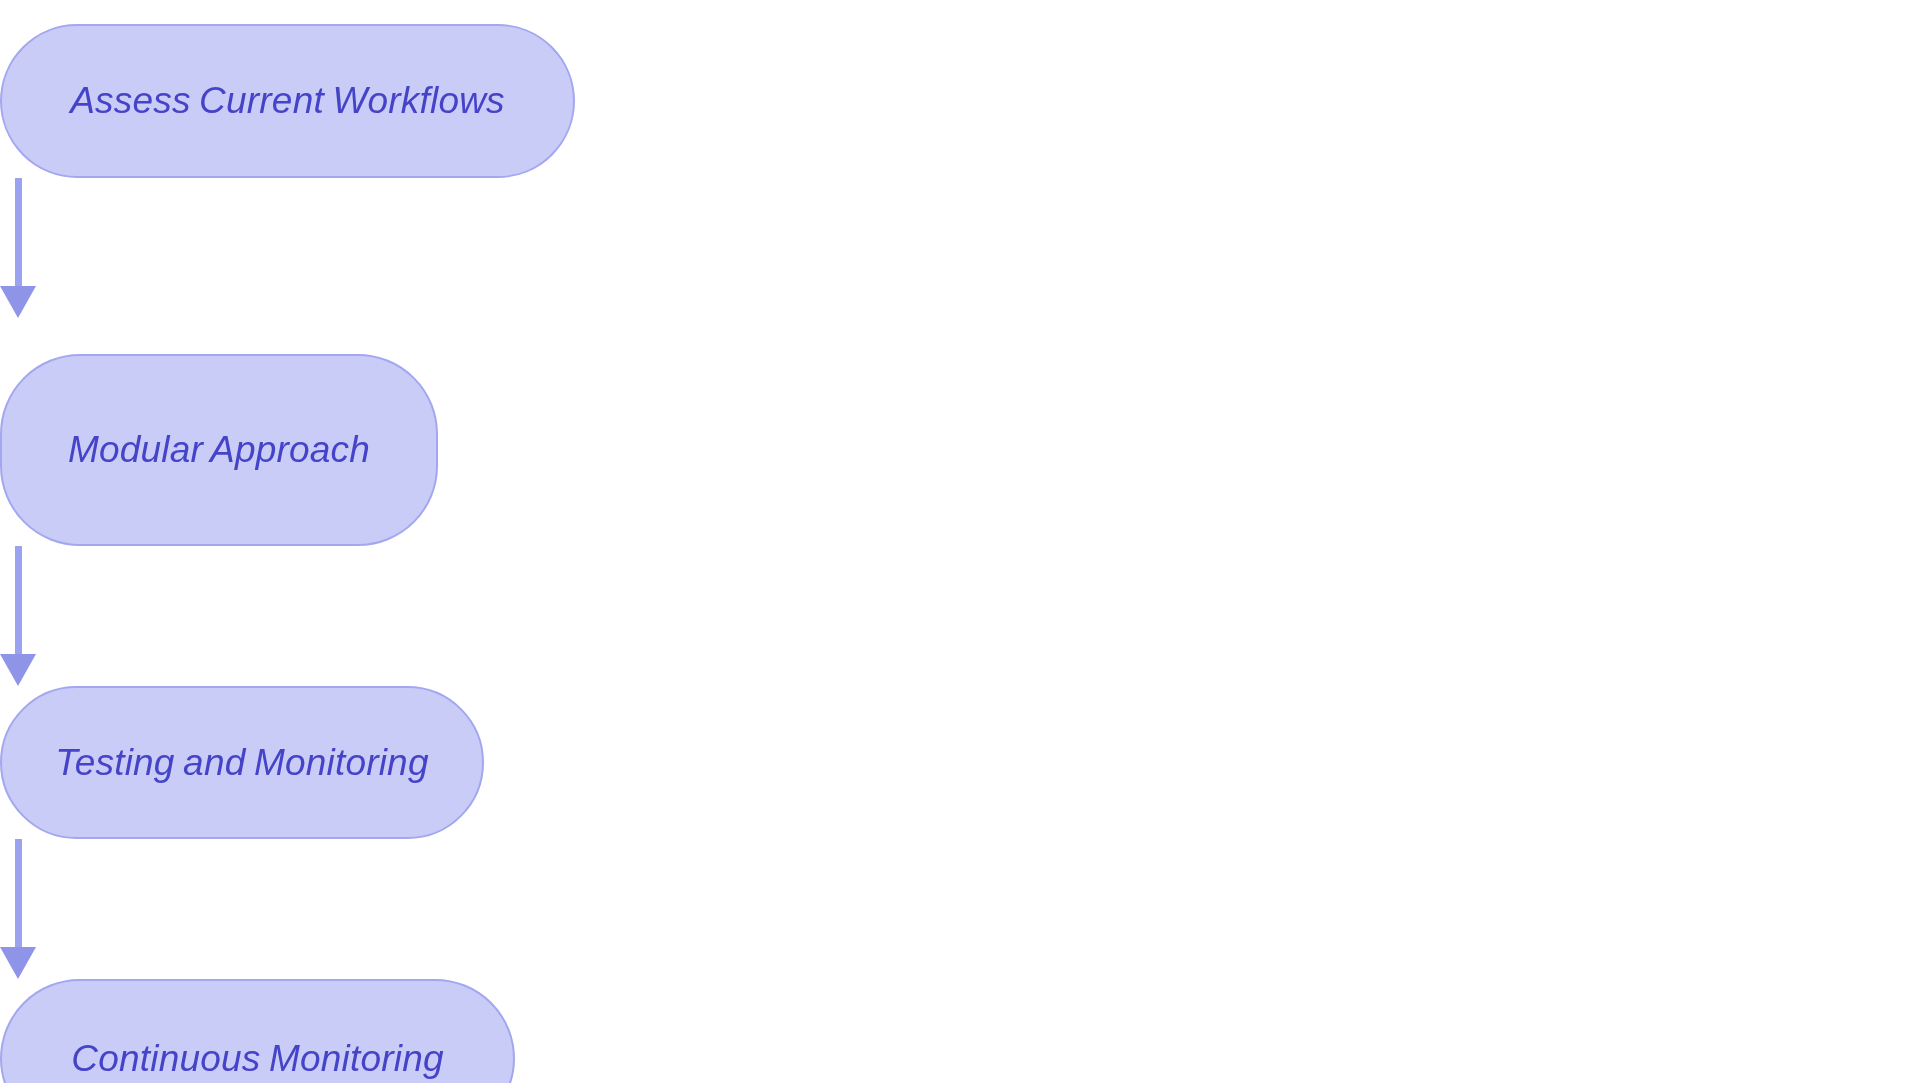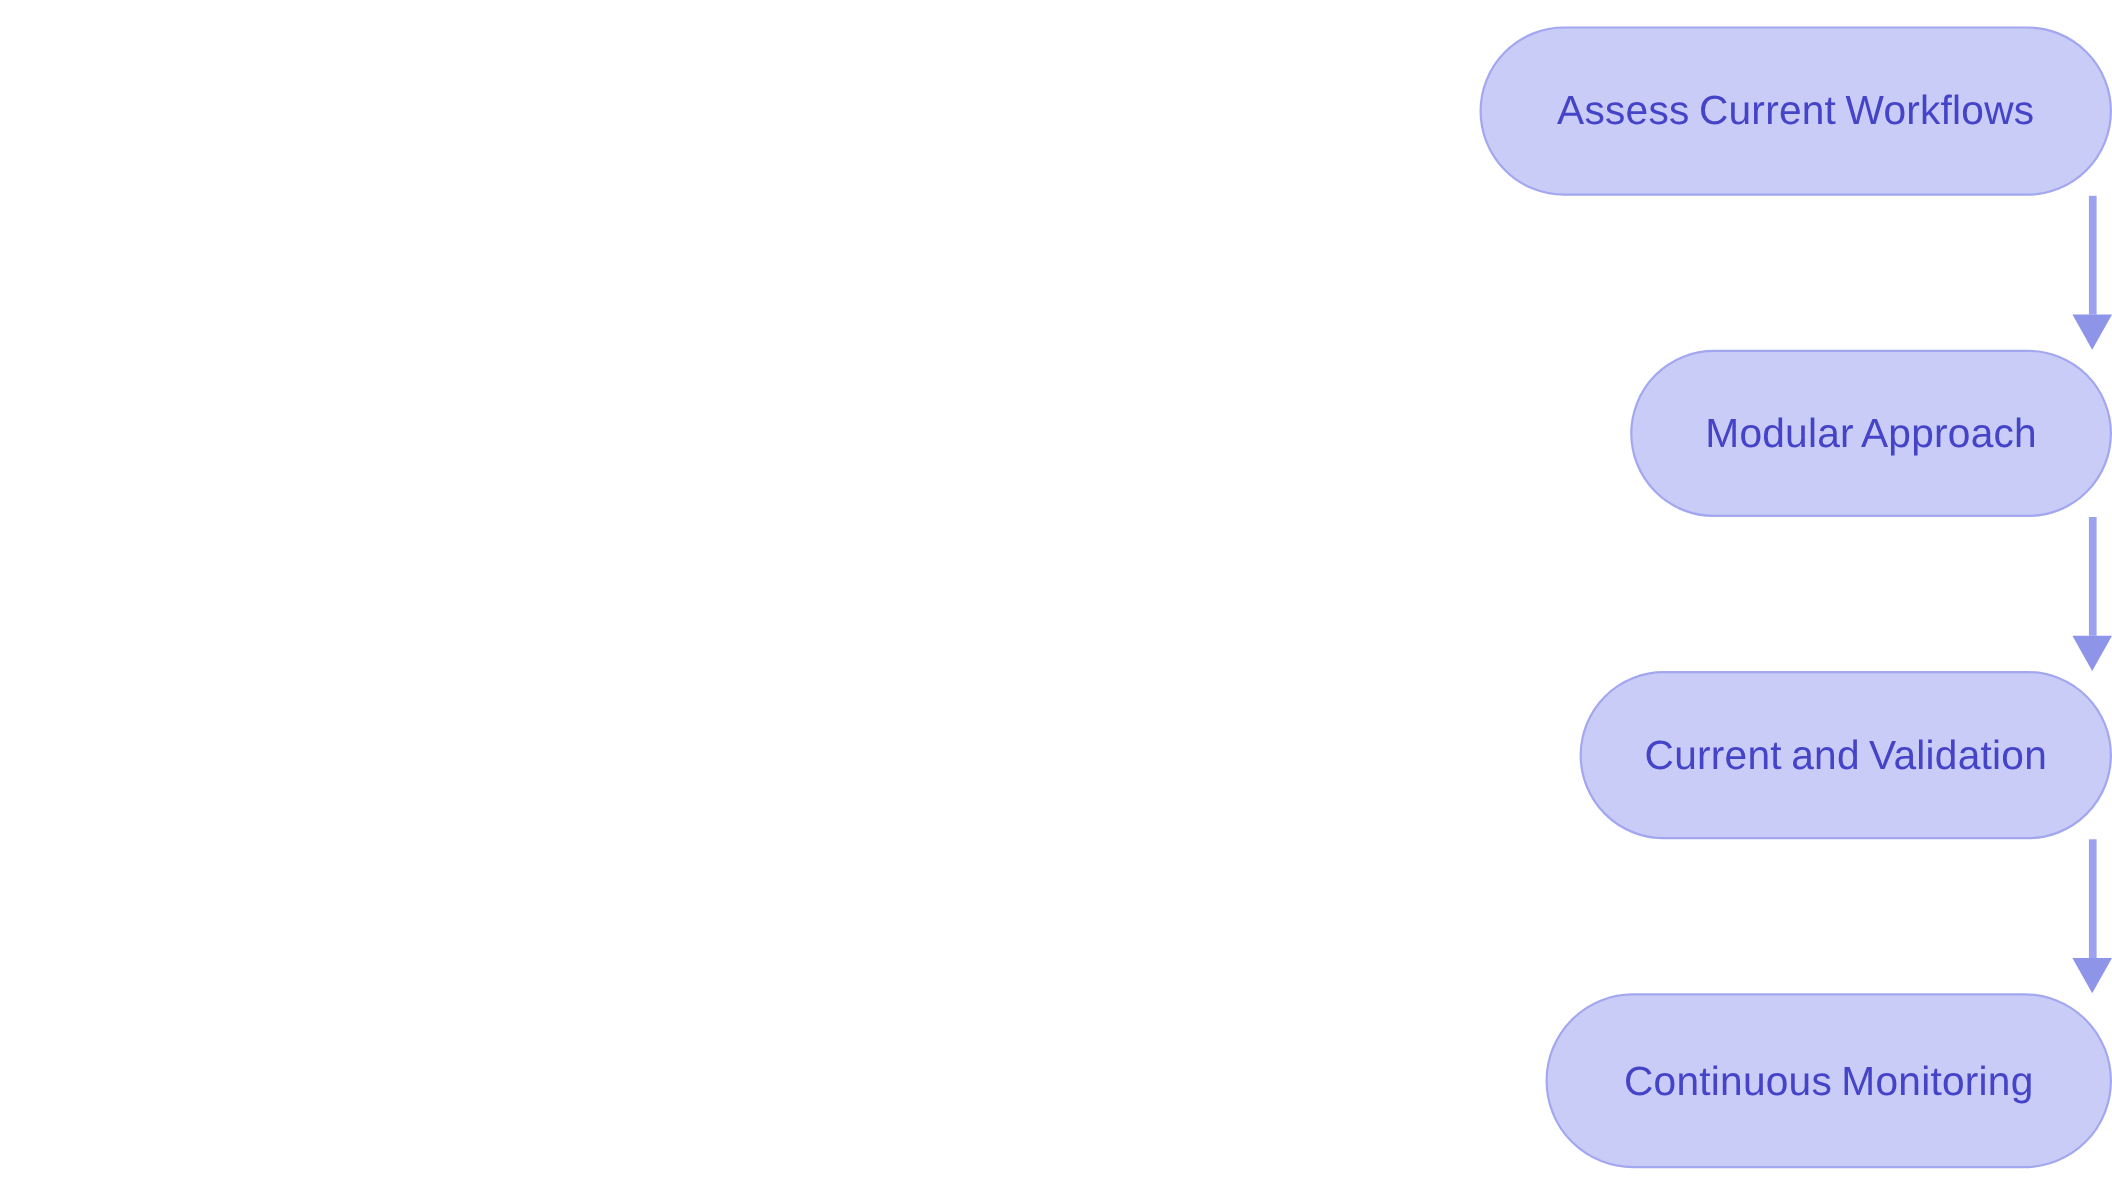--- a/index.html
+++ b/index.html
@@ -17,40 +17,41 @@
     background: var(--background);
     overflow: hidden;
     font-family: "Liberation Sans", "DejaVu Sans", sans-serif;
   }
   .canvas {
     position: relative;
     width: 1920px;
     height: 1083px;
     display: flex;
     flex-direction: column;
-    align-items: flex-end;
+    align-items: flex-start;
     padding-top: 24px;
+    font-style: italic;
   }
   .flow-node {
     display: flex;
     align-items: center;
     justify-content: center;
     background: var(--node-fill);
     border: 2px solid var(--node-border);
     border-radius: 80px;
     color: var(--node-text);
     font-size: 37px;
     font-weight: 500;
     letter-spacing: 0.2px;
     word-spacing: -2px;
     text-align: center;
     flex-shrink: 0;
   }
   .node-0 { width: 575px; height: 154px; }
-  .node-1 { width: 438px; height: 152px; }
+  .node-1 { width: 438px; height: 192px; margin-top: 36px; }
   .node-2 { width: 484px; height: 153px; }
   .node-3 { width: 515px; height: 159px; }
   .connector {
     height: 140px;
     width: 36px;
     display: flex;
     flex-direction: column;
     align-items: center;
     flex-shrink: 0;
   }
@@ -84,21 +85,21 @@
   <div class="flow-node node-1">
     <span>Modular Approach</span>
   </div>
 
   <div class="connector">
     <div class="line"></div>
     <div class="head"></div>
   </div>
 
   <div class="flow-node node-2">
-    <span>Current and Validation</span>
+    <span>Testing and Monitoring</span>
   </div>
 
   <div class="connector">
     <div class="line"></div>
     <div class="head"></div>
   </div>
 
   <div class="flow-node node-3">
     <span>Continuous Monitoring</span>
   </div>

